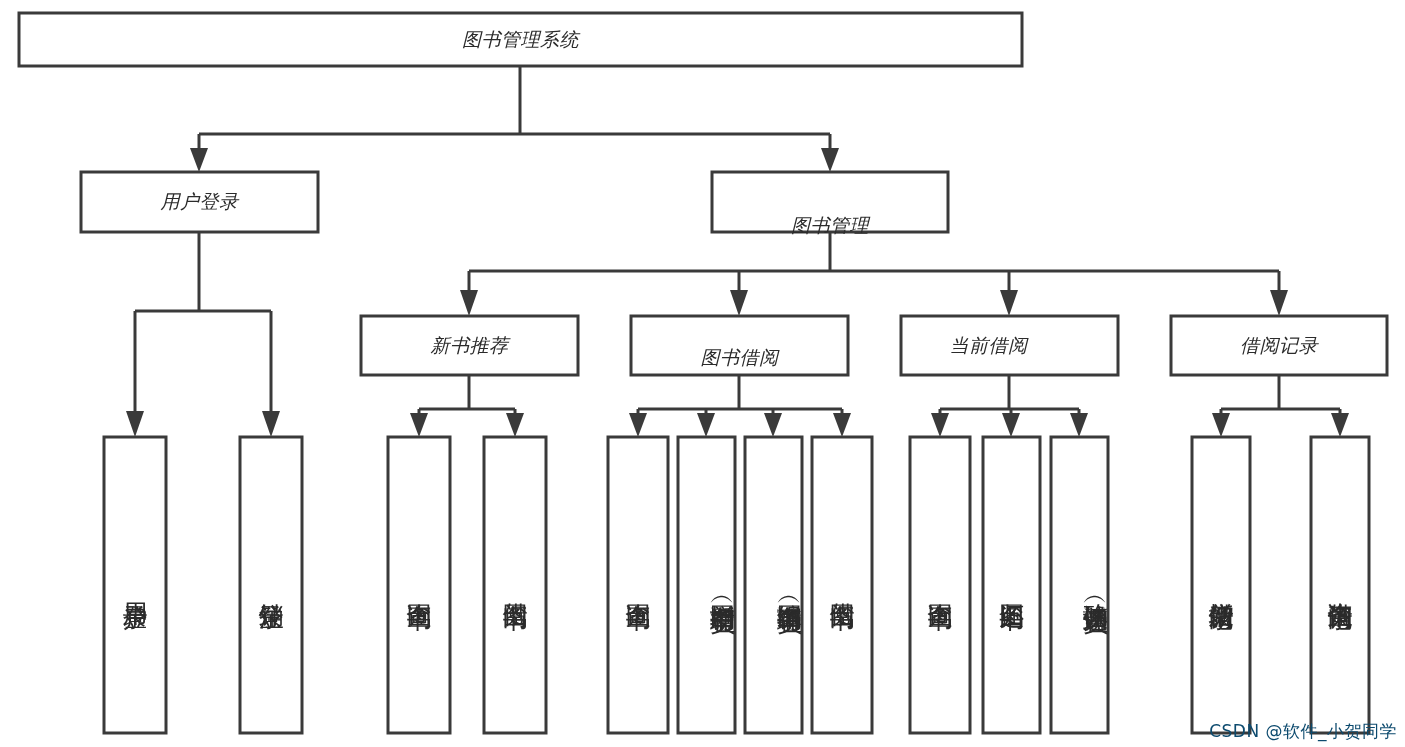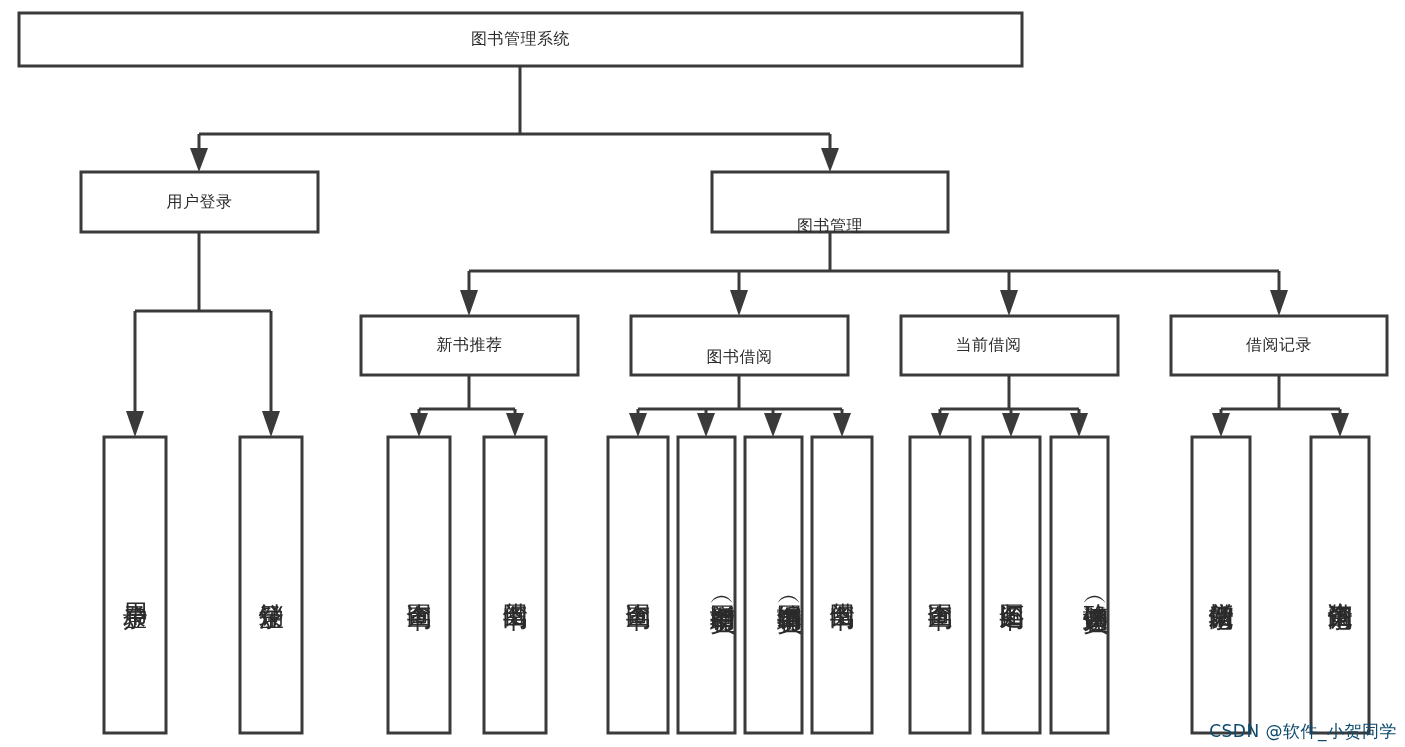--- a/index.html
+++ b/index.html
@@ -48,22 +48,23 @@
     align-items: center;
     justify-content: center;
     text-align: center;
     color: #2b2b2b;
     font-family: "DejaVu Sans", "Liberation Sans", sans-serif;
     box-sizing: border-box;
     pointer-events: none;
     line-height: 1.02;
   }
   .node-label.horiz {
-    font-size: 16px;
+    font-size: 19px;
     letter-spacing: 0.5px;
+    font-style: italic;
   }
   .node-label.vert {
     writing-mode: vertical-rl;
     text-orientation: upright;
     font-size: 25px;
     letter-spacing: 1px;
   }
   .watermark {
     position: absolute;
     right: 8px;

